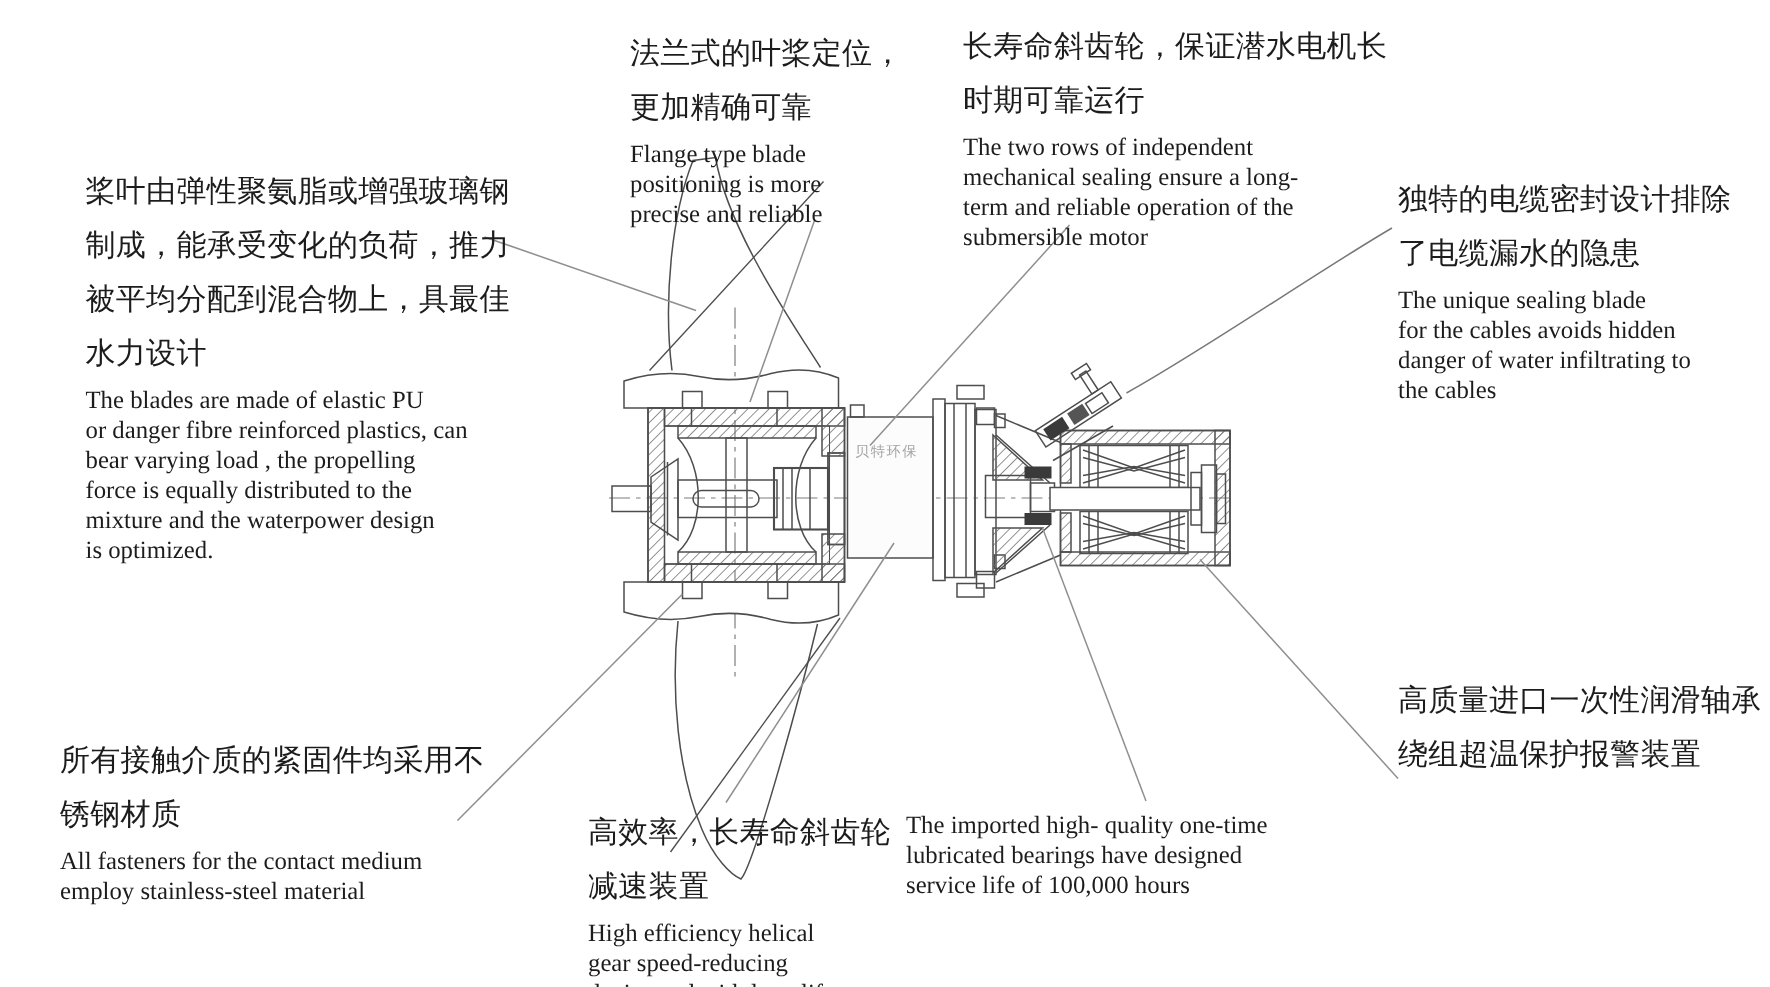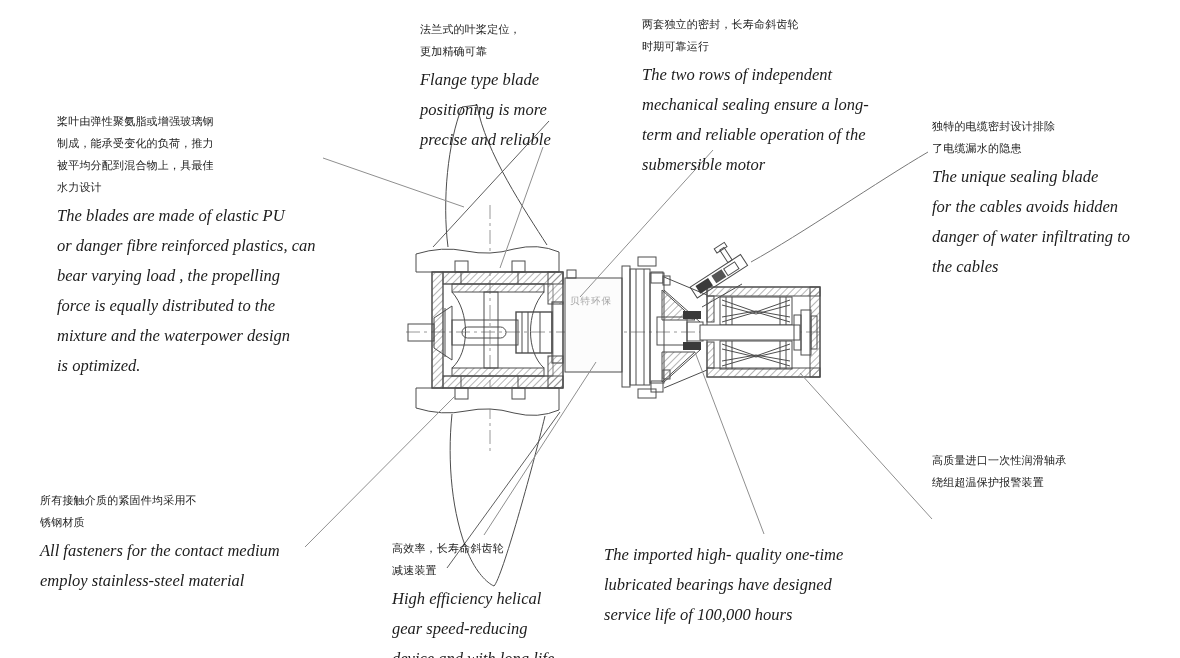--- a/index.html
+++ b/index.html
@@ -1,20 +1,20 @@
 <!DOCTYPE html>
 <html><head>
 <meta charset="utf-8">
 <style>
   html,body{margin:0;padding:0;background:#ffffff;}
   #stage{position:relative;width:1180px;height:658px;background:#ffffff;overflow:hidden;
          font-family:"Liberation Serif","DejaVu Serif",serif;color:#1c1c1c;}
   .label{position:absolute;}
-  .zh{font-size:11px;line-height:22px;white-space:pre-line;letter-spacing:0.2px;}
-  .en{font-size:16.5px;line-height:30px;white-space:pre-line;margin-top:3px;font-style:italic;}
+  .zh{font-size:20px;line-height:36px;white-space:pre-line;letter-spacing:0.2px;}
+  .en{font-size:16.5px;line-height:20px;white-space:pre-line;margin-top:3px;}
   svg{position:absolute;left:0;top:0;}
   .wm{font-size:9.5px;letter-spacing:1px;}
 </style>
 </head>
 <body>
 
 <div id="stage">
 
   <svg width="1180" height="658" viewBox="0 0 1180 658">
     <defs>
@@ -190,21 +190,21 @@
 
   <div class="label" style="left:420px;top:18px;">
     <div class="zh">法兰式的叶桨定位，
 更加精确可靠</div>
     <div class="en">Flange type blade
 positioning is more
 precise and reliable</div>
   </div>
 
   <div class="label" style="left:642px;top:13px;">
-    <div class="zh">两套独立的密封，长寿命斜齿轮
+    <div class="zh">长寿命斜齿轮，保证潜水电机长
 时期可靠运行</div>
     <div class="en">The two rows of independent
 mechanical sealing ensure a long-
 term and reliable operation of the
 submersible motor</div>
   </div>
 
   <div class="label" style="left:932px;top:115px;">
     <div class="zh">独特的电缆密封设计排除
 了电缆漏水的隐患</div>

